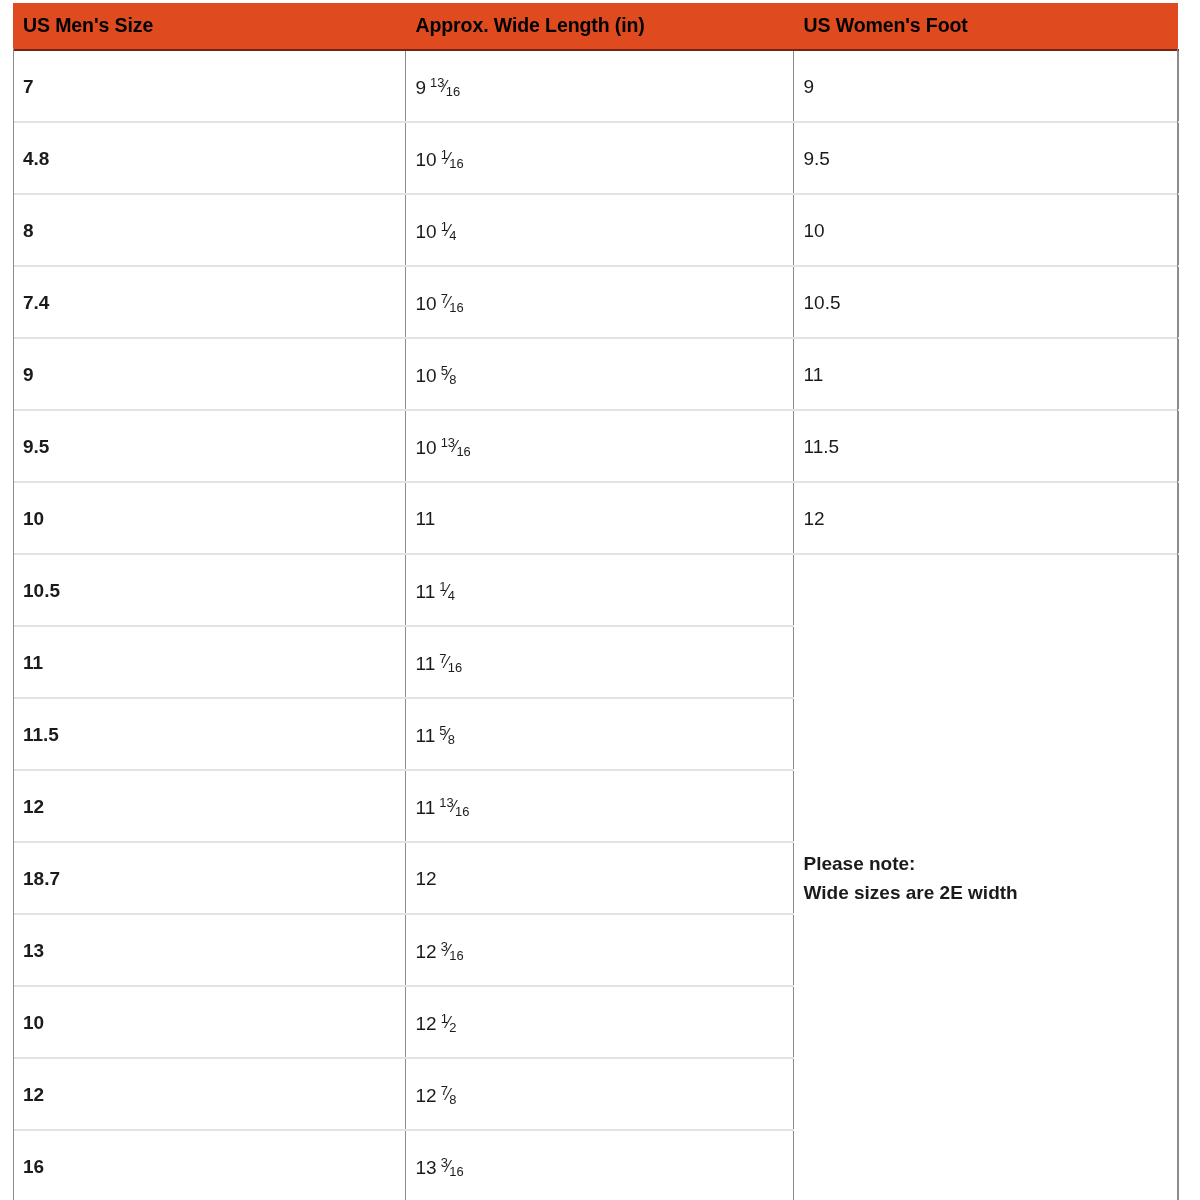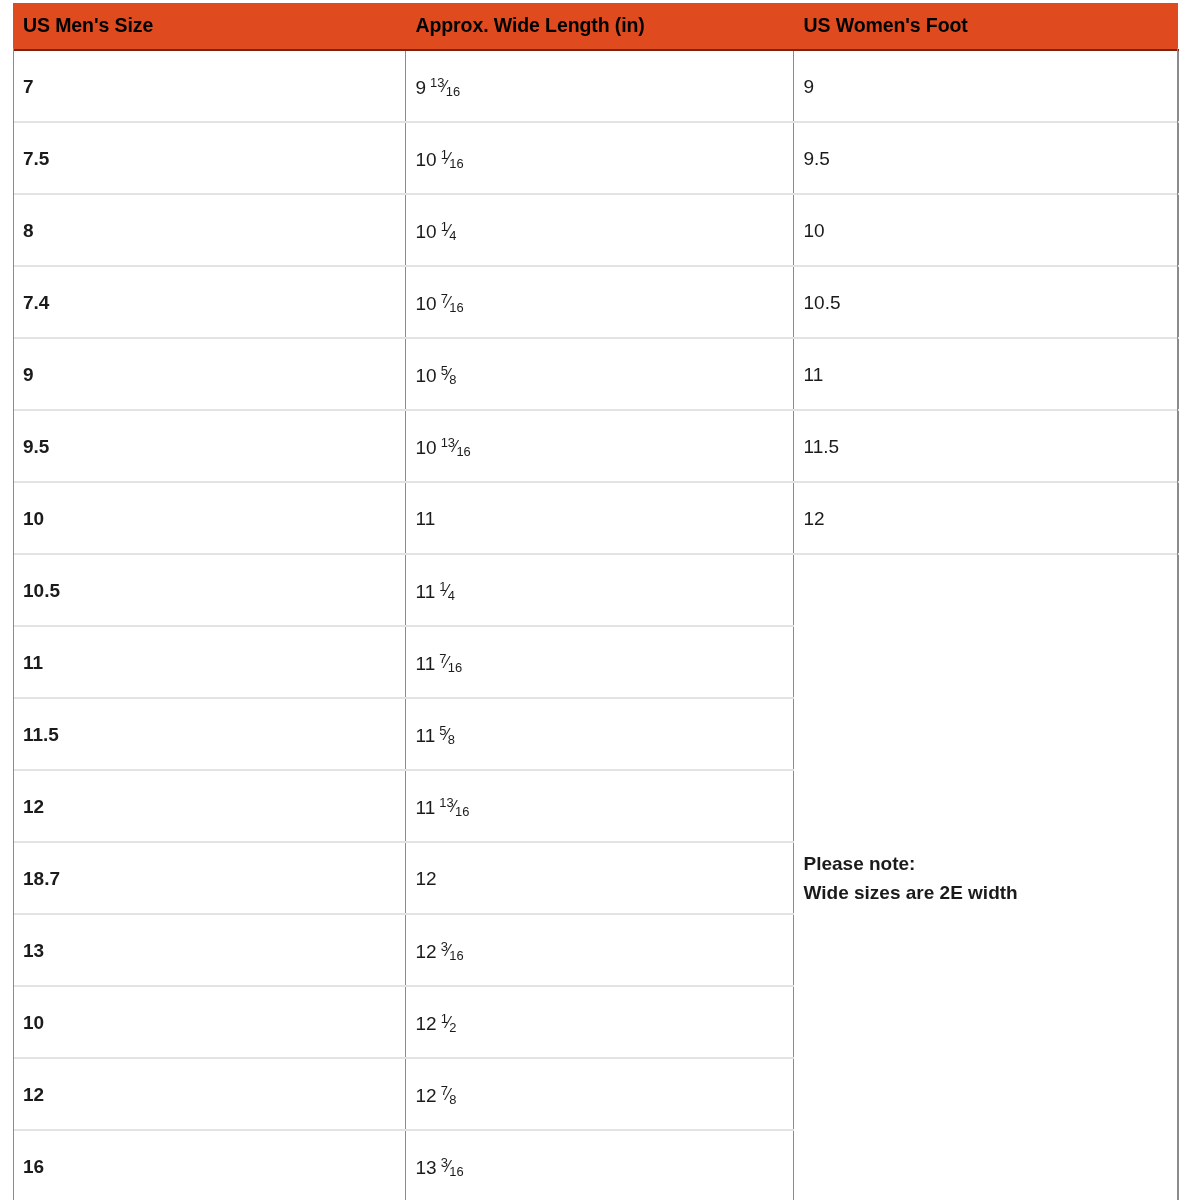--- a/index.html
+++ b/index.html
@@ -144,21 +144,21 @@
           </td>
           <td class="len">
             <span class="cell-txt"><span class="whole">9</span><span class="frac"><span class="num">13</span><span class="sl">⁄</span><span class="den">16</span></span></span>
           </td>
           <td class="women">
             <span class="cell-txt">9</span>
           </td>
         </tr>
         <tr>
           <td class="men">
-            <span class="cell-txt">7.5</span>
+            <span class="cell-txt">4.8</span>
           </td>
           <td class="len">
             <span class="cell-txt"><span class="whole">10</span><span class="frac"><span class="num">1</span><span class="sl">⁄</span><span class="den">16</span></span></span>
           </td>
           <td class="women">
             <span class="cell-txt">9.5</span>
           </td>
         </tr>
         <tr>
           <td class="men">

